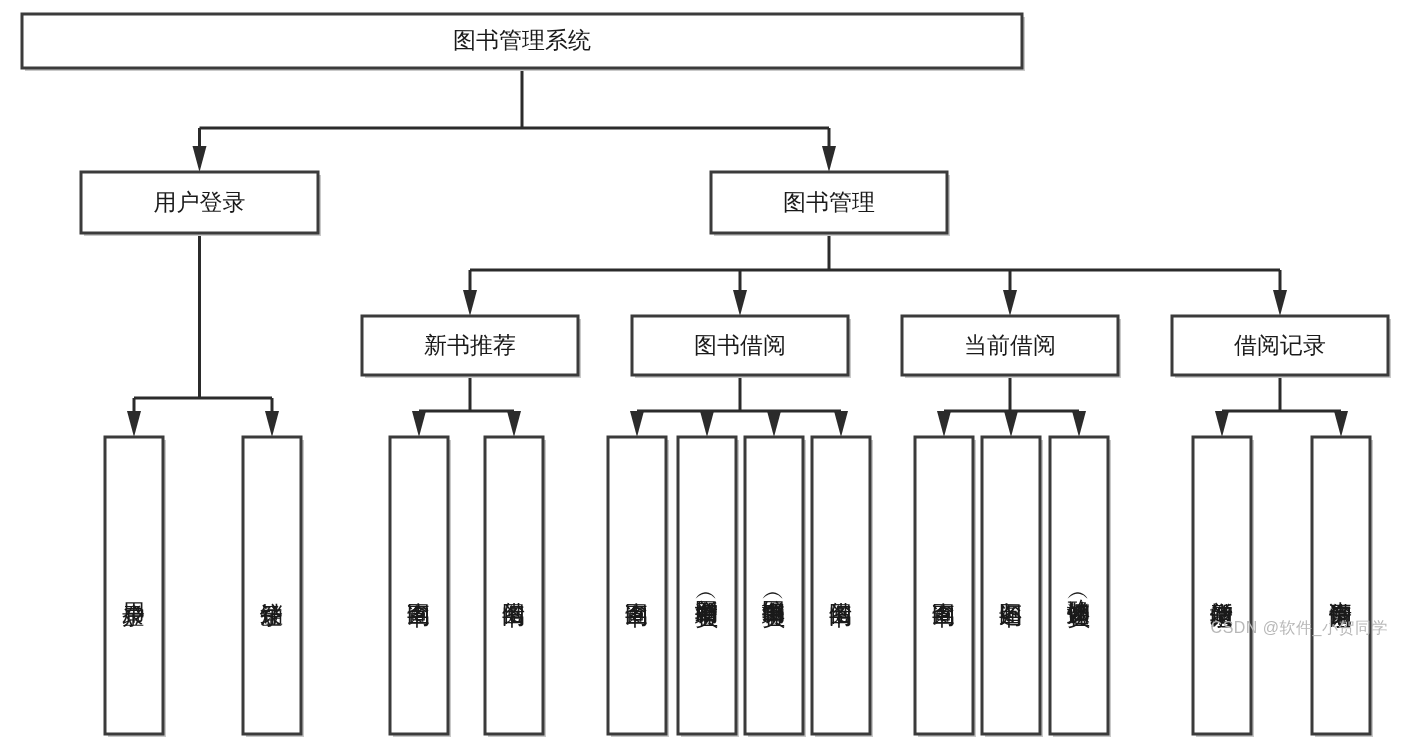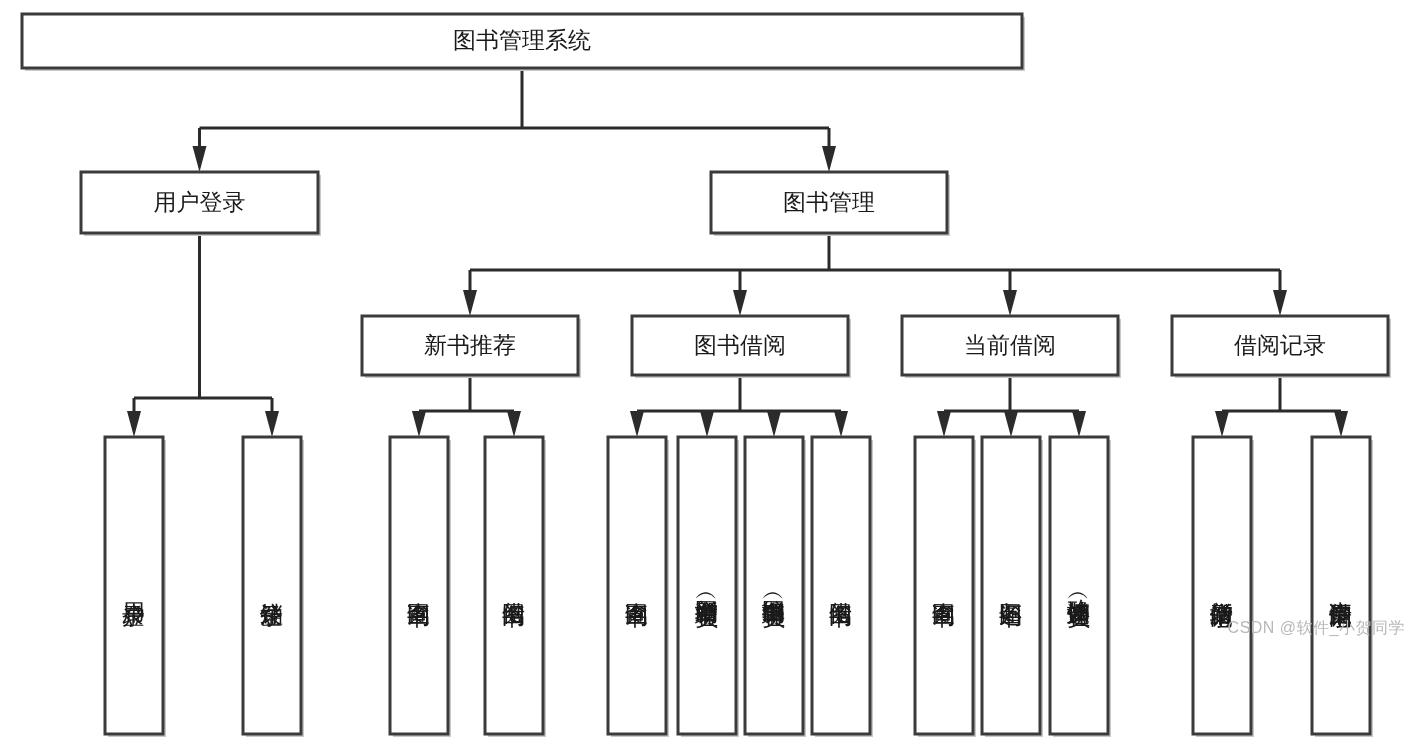--- a/index.html
+++ b/index.html
@@ -6,21 +6,21 @@
   body{width:1405px;height:747px;overflow:hidden;
        font-family:"Liberation Sans","DejaVu Sans",sans-serif;}
   #stage{position:relative;width:1405px;height:645px;background:#fff;}
   svg.diagram{position:absolute;left:0;top:0;width:1405px;height:747px;}
   .node-rect{fill:#ffffff;stroke:#3b3b3b;stroke-width:3;}
   .node-shadow{fill:#c9c9c9;}
   .conn{stroke:#2b2b2b;stroke-width:3;fill:none;}
   .arrow{fill:#2b2b2b;}
   .lbl-h{font-family:"Liberation Sans","DejaVu Sans",sans-serif;
          font-size:23px;fill:#1a1a1a;text-anchor:middle;dominant-baseline:middle;}
-  .wm{position:absolute;right:0;bottom:6px;font-size:16px;color:#b8b8b8;
+  .wm{position:absolute;right:17px;bottom:6px;font-size:16px;color:#b8b8b8;
       letter-spacing:.5px;white-space:nowrap;font-family:"Liberation Sans","DejaVu Sans",sans-serif;}
   .vbox{position:absolute;display:flex;align-items:center;justify-content:center;
         box-sizing:border-box;pointer-events:none;}
   .vtext{writing-mode:vertical-rl;text-orientation:upright;
          font-size:23px;line-height:1.22;color:#1a1a1a;letter-spacing:1px;
          font-family:"Liberation Sans","DejaVu Sans",sans-serif;white-space:normal;}
 </style>
 </head>
 <body>
 

